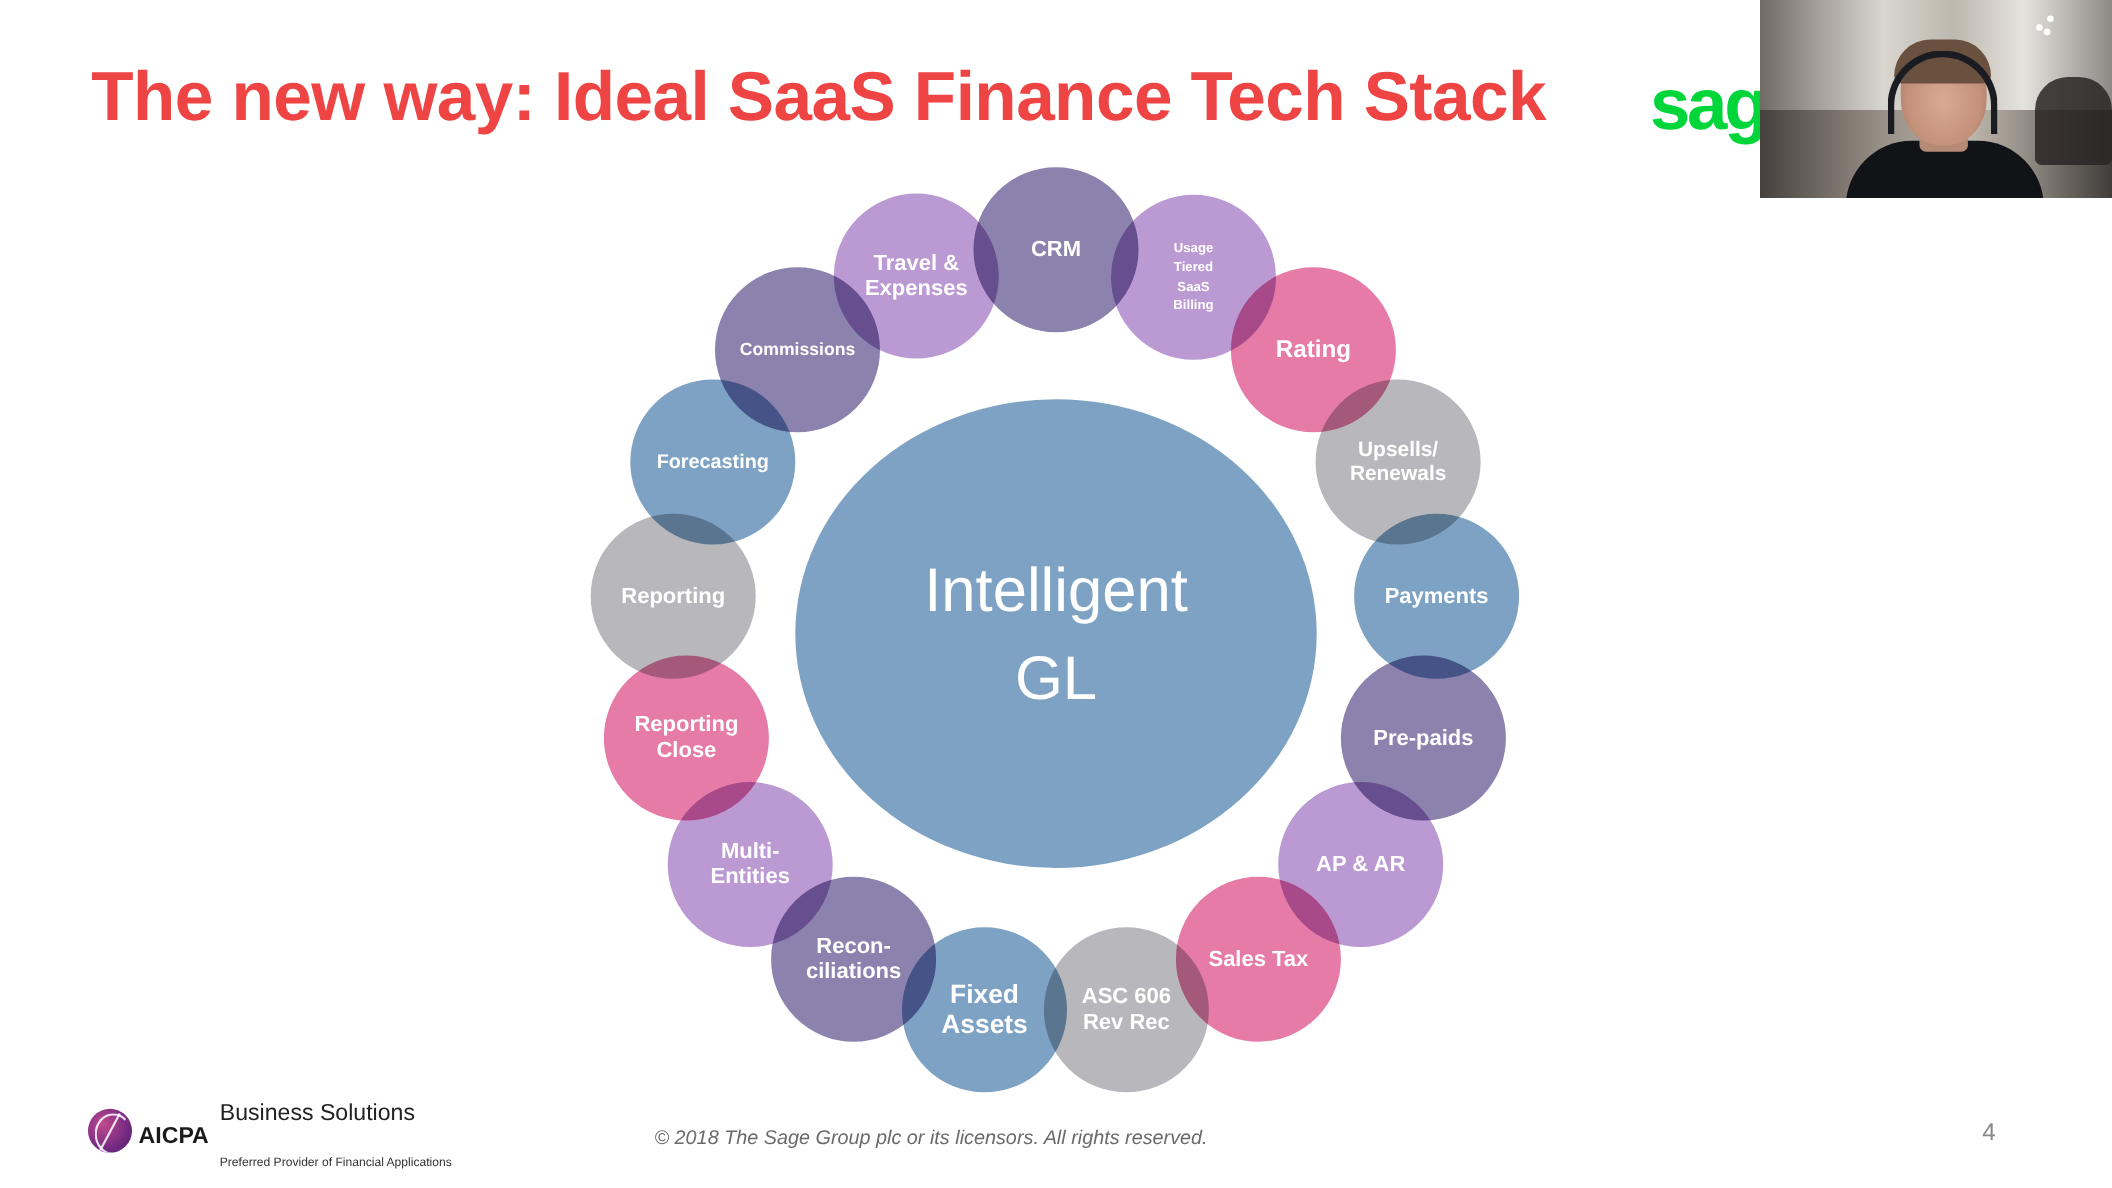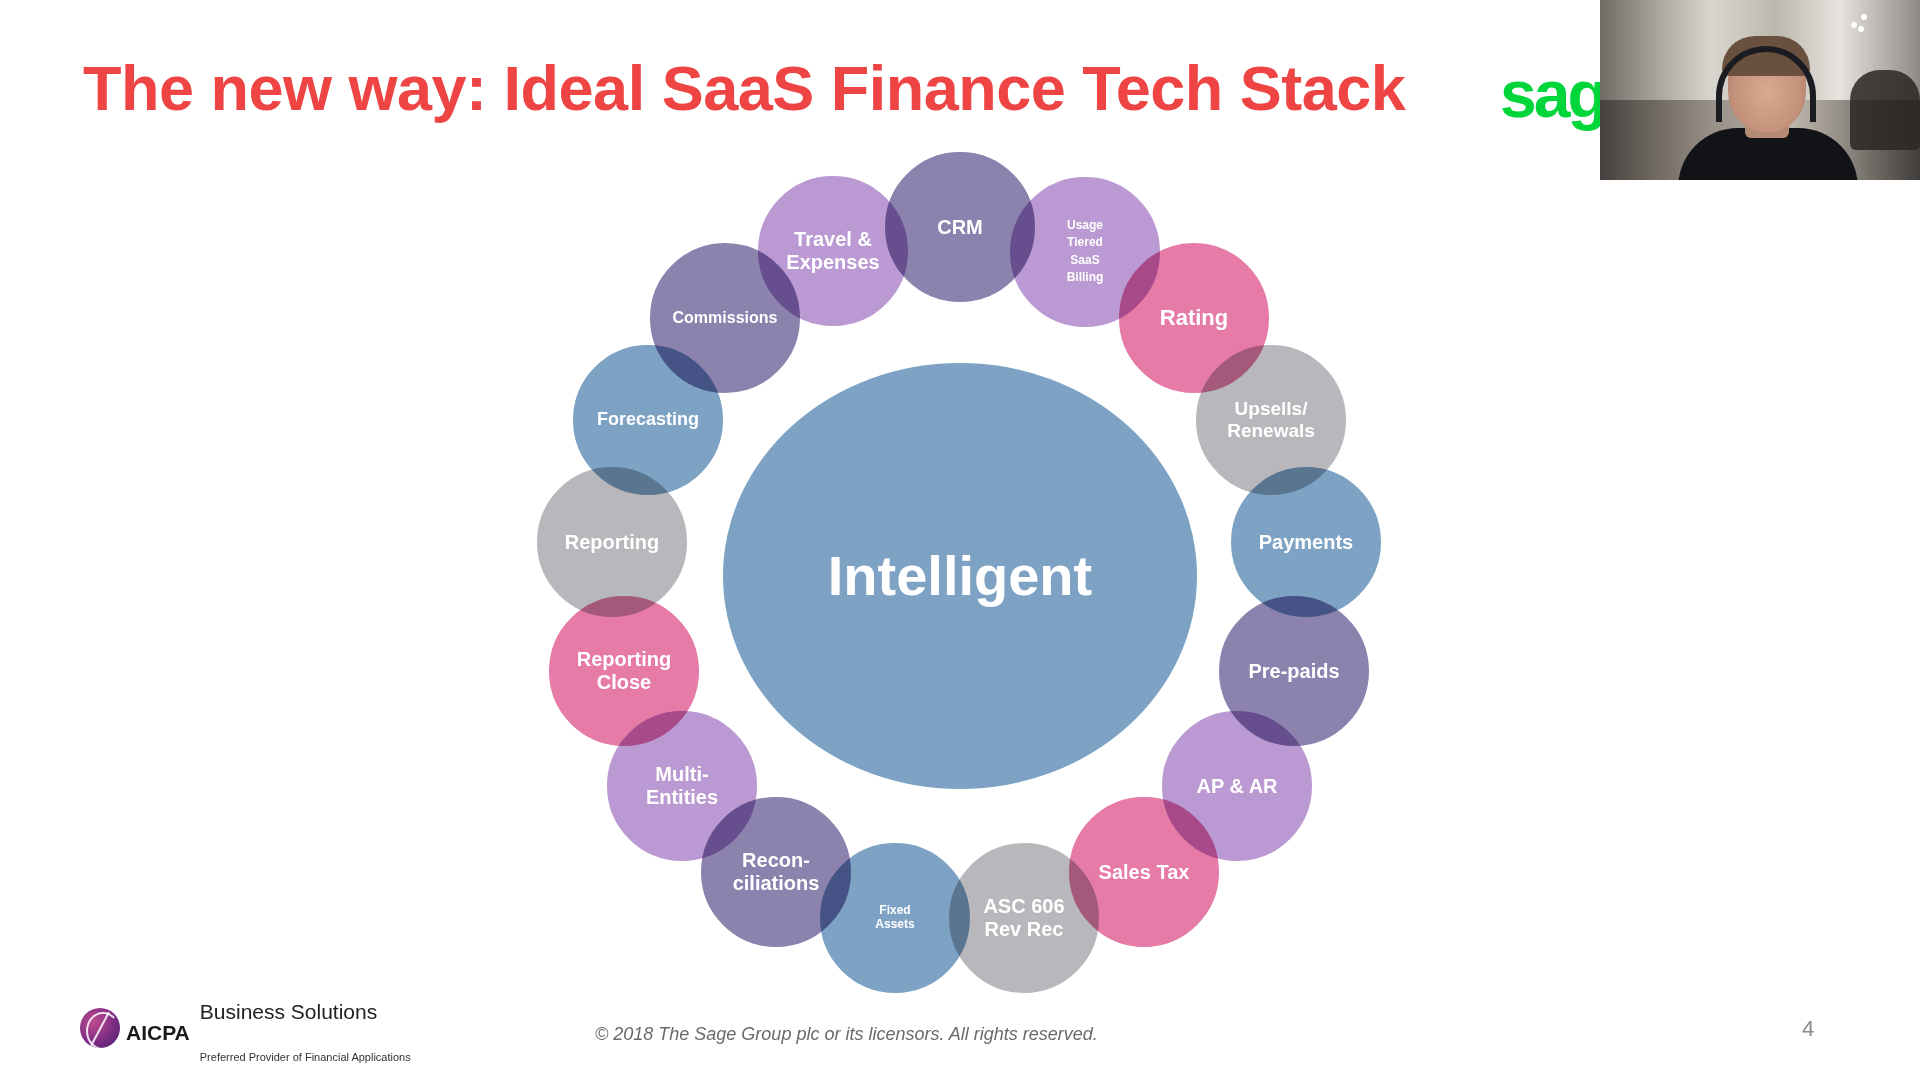--- a/index.html
+++ b/index.html
@@ -62,21 +62,21 @@
   }
   .diagram { position: absolute; left: 0; top: 0; width: 1920px; height: 1080px; pointer-events: none; }
   .diagram svg { width: 1920px; height: 1080px; }
   .bubble-label {
     position: absolute; transform: translate(-50%, -50%);
     color: #ffffff; font-weight: bold; text-align: center;
     white-space: nowrap; pointer-events: auto;
   }
   .center-label {
     position: absolute; left: 960px; top: 576px; transform: translate(-50%, -50%);
-    color: #ffffff; font-weight: bold; text-align: center; font-size: 56px; line-height: 80px;
+    color: #ffffff; font-weight: normal; text-align: center; font-size: 56px; line-height: 80px;
   }
   .footer-aicpa {
     position: absolute; left: 80px; top: 1003px; height: 50px; display: flex; align-items: center;
   }
   .aicpa-globe {
     width: 40px; height: 40px; border-radius: 50%;
     background: radial-gradient(circle at 35% 35%, #c04a8c 0%, #7b2d84 55%, #4a1e6e 100%);
     position: relative; overflow: hidden;
   }
   .aicpa-globe::before {
@@ -155,21 +155,21 @@
     <div class="bubble-label" style="left: 1237px; top: 786px; font-size: 20px; line-height: 1.2;">
       <div>AP &amp; AR</div>
     </div>
     <div class="bubble-label" style="left: 1144px; top: 872px; font-size: 20px; line-height: 1.2;">
       <div>Sales Tax</div>
     </div>
     <div class="bubble-label" style="left: 1024px; top: 918px; font-size: 20px; line-height: 1.15;">
       <div>ASC 606</div>
       <div>Rev Rec</div>
     </div>
-    <div class="bubble-label" style="left: 895px; top: 918px; font-size: 12px; line-height: 1.15;">
+    <div class="bubble-label" style="left: 895px; top: 918px; font-size: 24px; line-height: 1.15;">
       <div>Fixed</div>
       <div>Assets</div>
     </div>
     <div class="bubble-label" style="left: 776px; top: 872px; font-size: 20px; line-height: 1.15;">
       <div>Recon-</div>
       <div>ciliations</div>
     </div>
     <div class="bubble-label" style="left: 682px; top: 786px; font-size: 20px; line-height: 1.15;">
       <div>Multi-</div>
       <div>Entities</div>
@@ -188,20 +188,21 @@
       <div>Commissions</div>
     </div>
     <div class="bubble-label" style="left: 833px; top: 251px; font-size: 20px; line-height: 1.15;">
       <div>Travel &amp;</div>
       <div>Expenses</div>
     </div>
   </div>
 
 <div class="center-label">
   <div>Intelligent</div>
+  <div>GL</div>
 </div>
 
 <div class="video-overlay">
   <div class="bg-desk"></div>
   <div class="bg-person"></div>
   <div class="lights">
     <span style="left:4px;top:10px"></span>
       <span style="left:14px;top:2px"></span>
       <span style="left:11px;top:14px"></span>
   </div>

